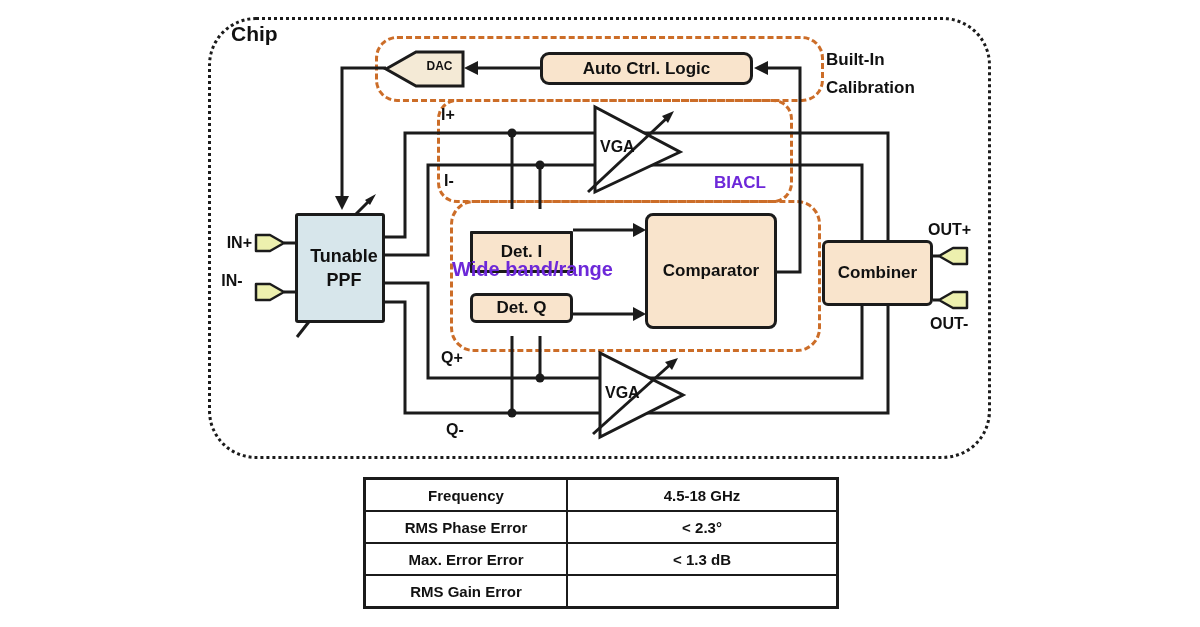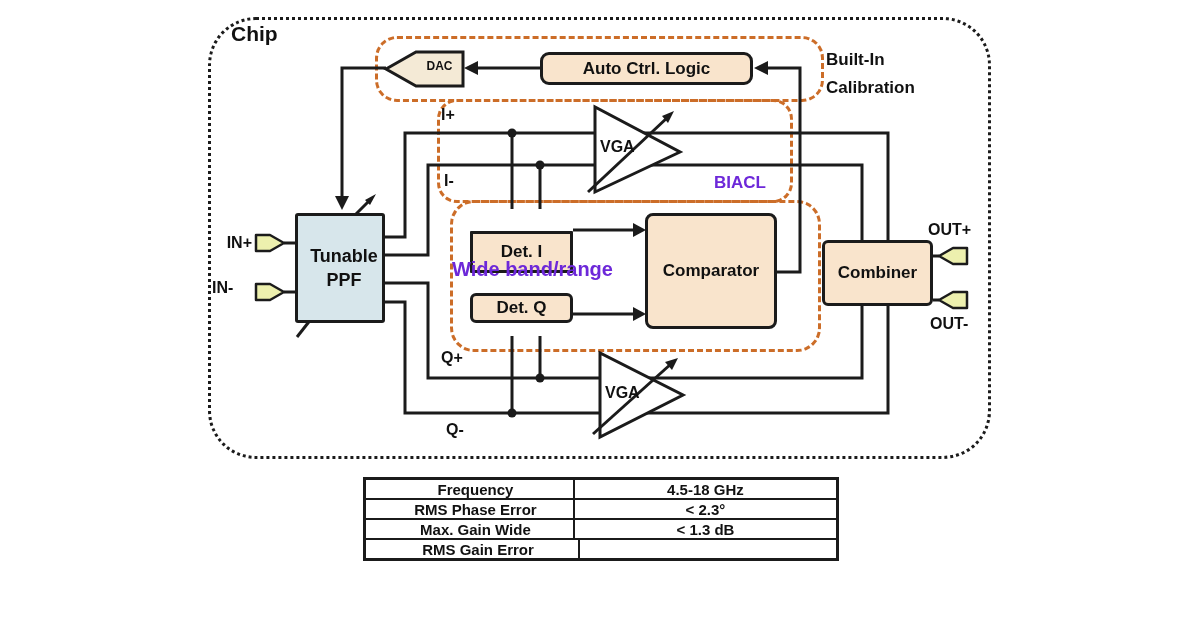--- a/index.html
+++ b/index.html
@@ -30,21 +30,21 @@
   .biacl-lbl{left:714px;top:173px;font-size:17px;}
   .wideband-lbl{left:452px;top:258px;font-size:20px;text-align:right;}
   .sig{font-size:16px;}
   .dacl{left:416px;top:59px;width:47px;text-align:center;font-size:12px;font-weight:bold;z-index:40;}
   .vgal{font-size:16px;font-weight:bold;z-index:40;}
   
   #wires{left:0;top:0;z-index:20;}
   .frames{z-index:10;}
   
   .spec{left:363px;top:477px;width:470px;border:3px solid #1b1b1b;z-index:40;background:#fff;}
-  .srow{display:flex;height:18px;border-top:2px solid #1b1b1b;padding-left:12px;}
+  .srow{display:flex;height:30px;border-top:2px solid #1b1b1b;}
   .srow:first-child{border-top:none;}
   .scell{display:flex;align-items:center;justify-content:center;font-weight:bold;font-size:15px;}
   .sname{width:202px;border-right:2px solid #1b1b1b;box-sizing:border-box;}
   .sval{width:268px;}
 </style>
 </head>
 <body>
 
 <div id="stage">
 
@@ -137,39 +137,39 @@
 
   <div class="abs lbl chip-lbl">Chip</div>
   <div class="abs lbl cal-lbl">
     <div>Built-In</div>
     <div>Calibration</div>
   </div>
   <div class="abs lbl orange biacl-lbl">BIACL</div>
   <div class="abs lbl orange wideband-lbl">Wide band/range</div>
 
   <div class="abs lbl sig" style="left:212px;top:234px;width:40px;text-align:right;">IN+</div>
-  <div class="abs lbl sig" style="left:212px;top:279px;width:40px;text-align:left;">IN-</div>
+  <div class="abs lbl sig" style="left:212px;top:272px;width:40px;text-align:center;">IN-</div>
   <div class="abs lbl sig" style="left:928px;top:221px;">OUT+</div>
   <div class="abs lbl sig" style="left:930px;top:315px;">OUT-</div>
   <div class="abs lbl sig" style="left:441px;top:106px;">I+</div>
   <div class="abs lbl sig" style="left:444px;top:172px;">I-</div>
   <div class="abs lbl sig" style="left:441px;top:349px;">Q+</div>
   <div class="abs lbl sig" style="left:446px;top:421px;">Q-</div>
 
   <div class="abs spec">
     <div class="srow">
       <div class="scell sname">Frequency</div>
       <div class="scell sval">4.5-18 GHz</div>
     </div>
     <div class="srow">
       <div class="scell sname">RMS Phase Error</div>
       <div class="scell sval">&lt; 2.3°</div>
     </div>
     <div class="srow">
-      <div class="scell sname">Max. Gain Wide</div>
+      <div class="scell sname">Max. Error Error</div>
       <div class="scell sval">&lt; 1.3 dB</div>
     </div>
     <div class="srow">
       <div class="scell sname">RMS Gain Error</div>
     </div>
   </div>
 
 </div>
 
 </body></html>

